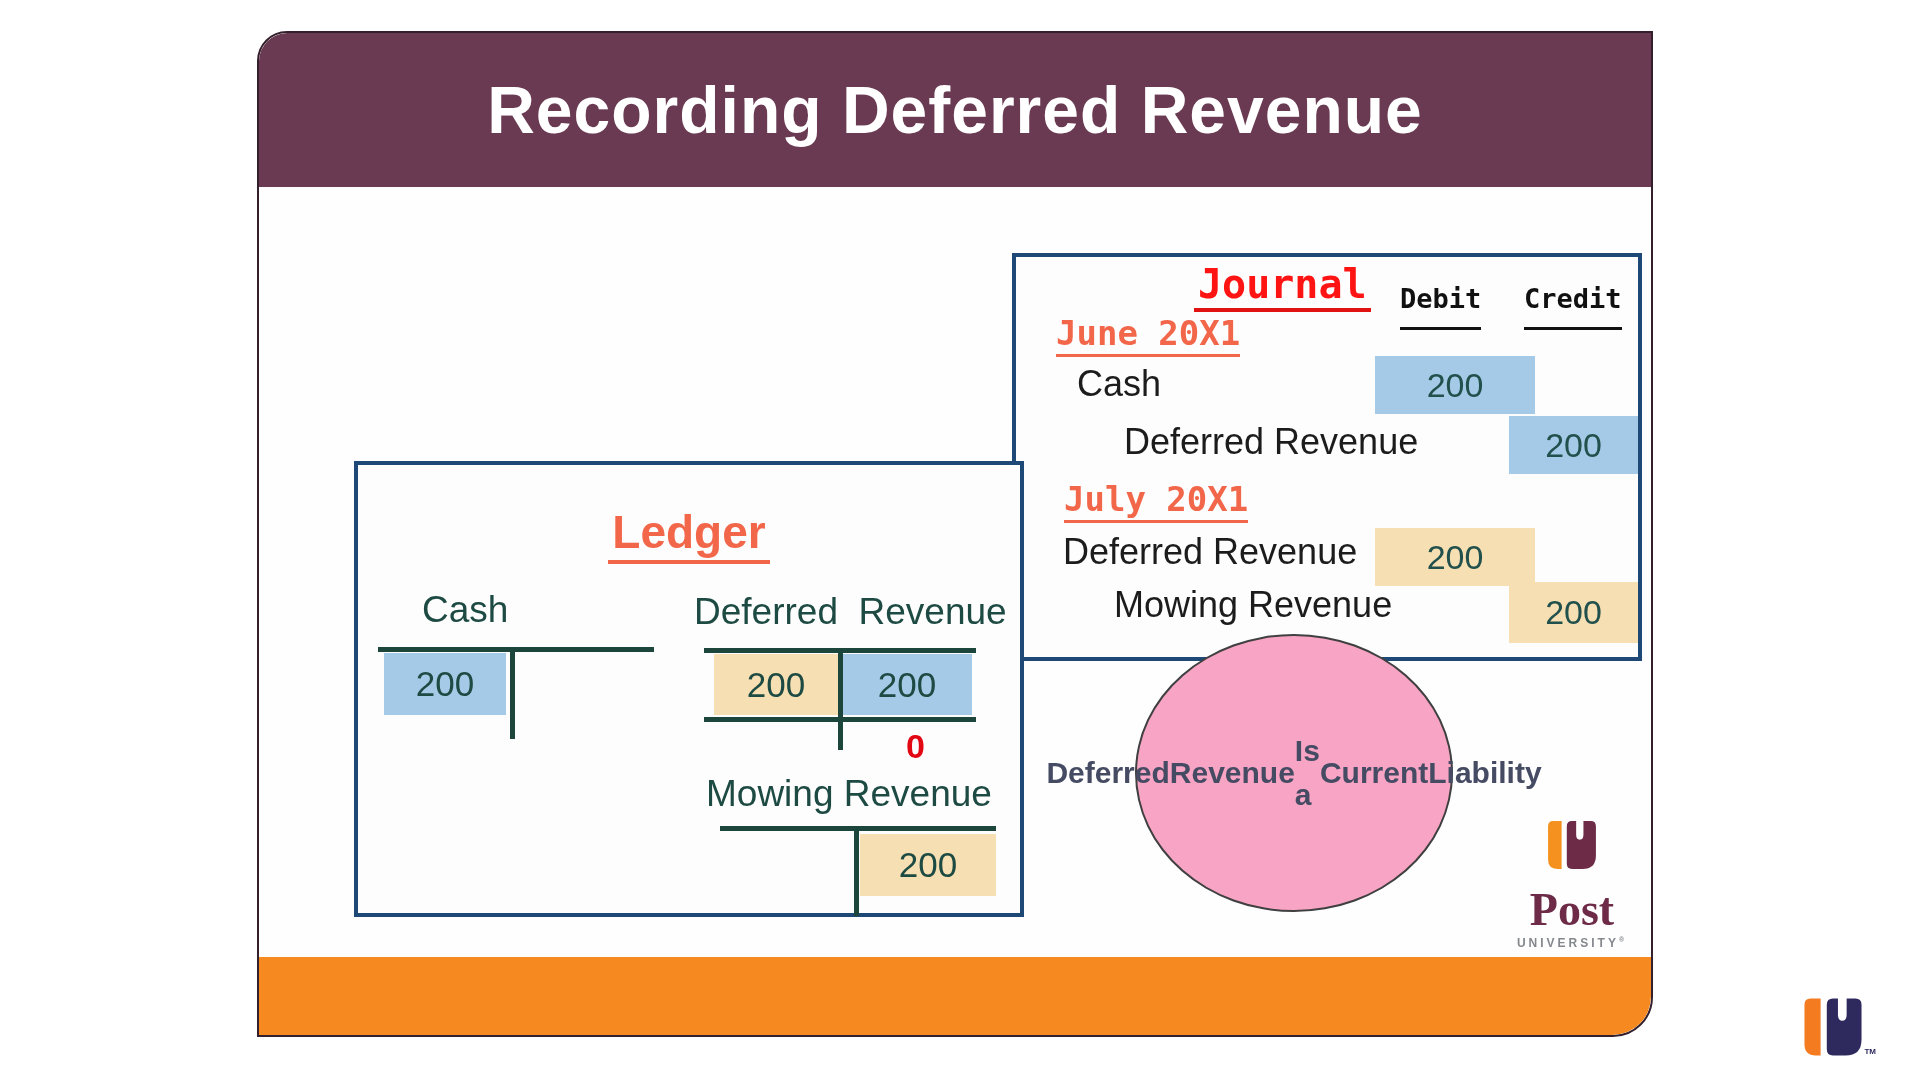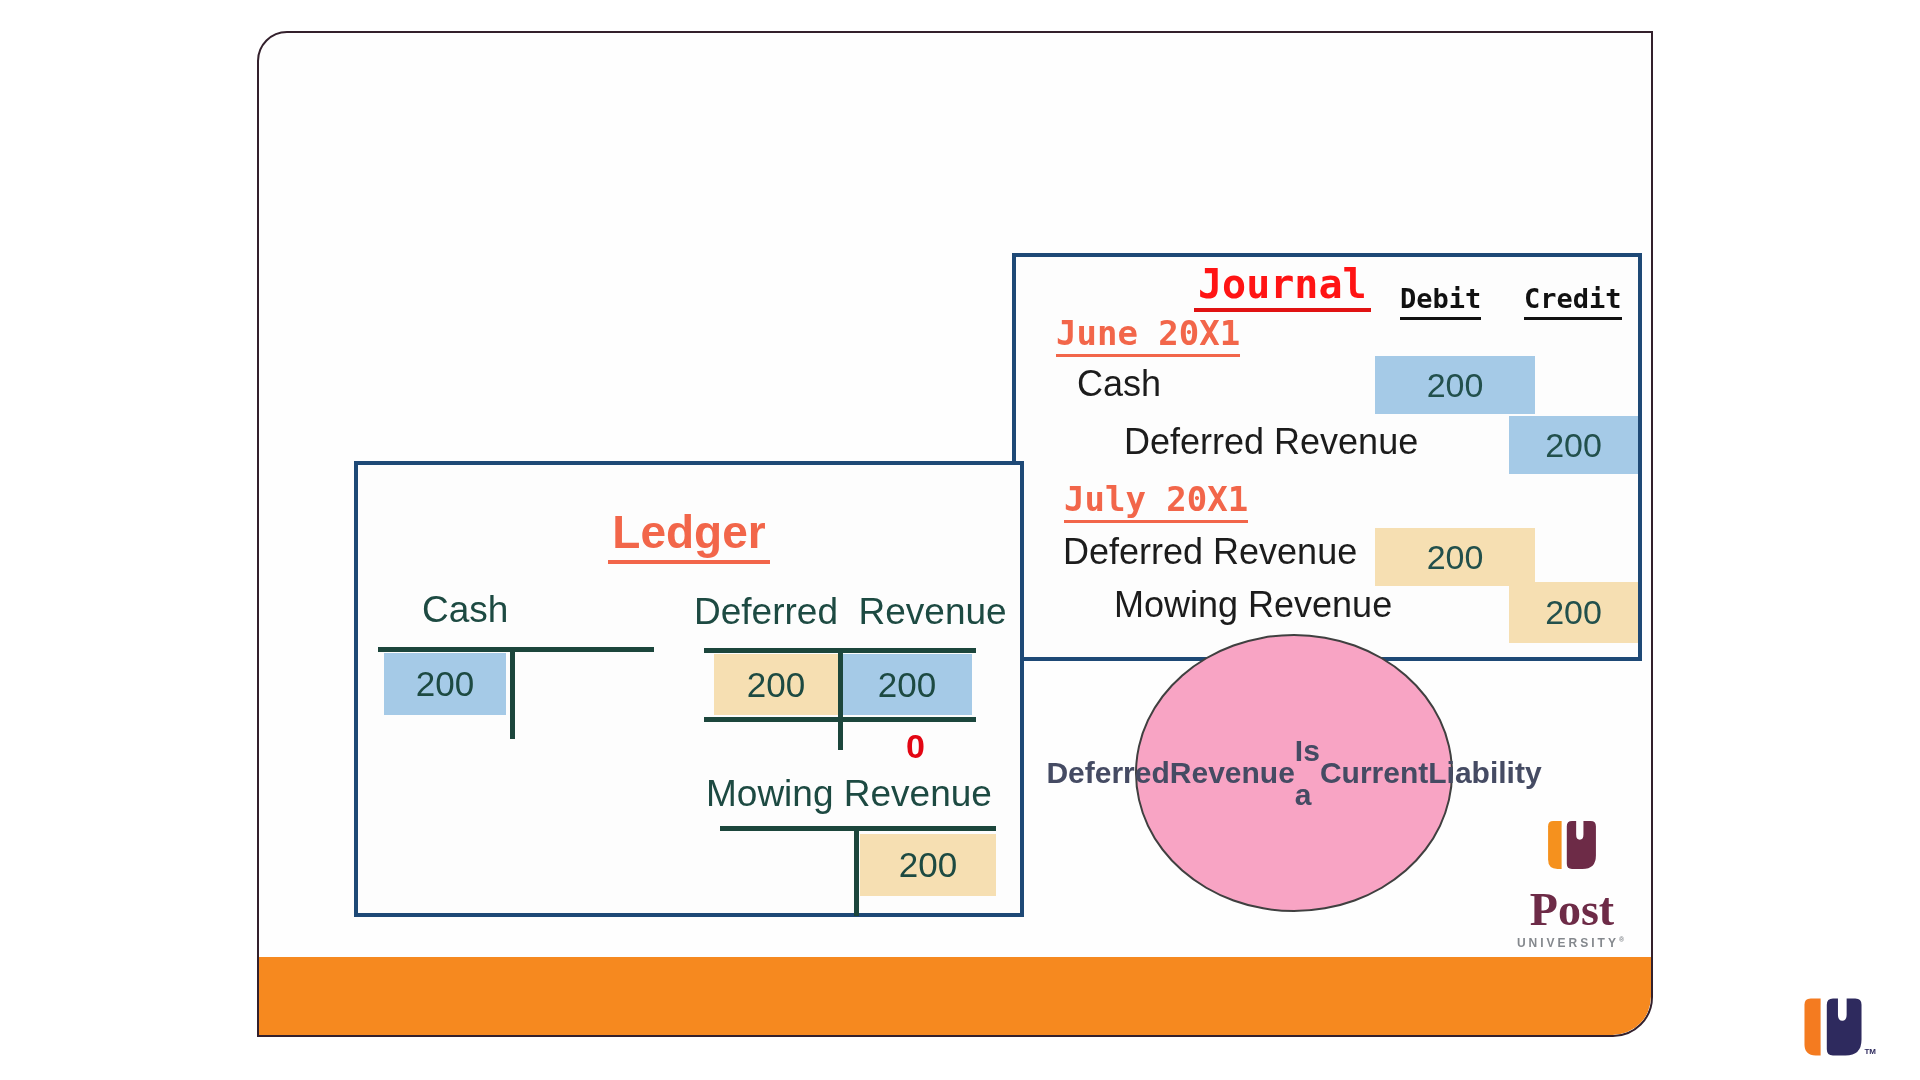--- a/index.html
+++ b/index.html
@@ -32,21 +32,21 @@
     position:absolute; left:753px; top:172px; width:630px; height:408px;
     background:#fdfdfd; border:4px solid #1e4976;margin-top:48px;
   }
   .mono { font-family:"DejaVu Sans Mono", monospace; font-weight:bold; }
   .journal-title {
     position:absolute; left:178px; top:4px;
     font-size:40px; color:#ff1414; border-bottom:4px solid #e01212;
     padding:0 4px 1px 4px;
   }
   .col-head { position:absolute; top:26px; font-size:27px; color:#111;
-    border-bottom:3px solid #111; padding-bottom:3px; }
+    border-bottom:3px solid #111; padding-bottom:13px; }
   .col-head.debit  { left:384px; }
   .col-head.credit { left:508px; }
   .jdate {
     position:absolute; font-size:34px; color:#f2664a;
     border-bottom:3px solid #f2664a; padding-bottom:1px;
   }
   .jdate.june { left:40px; top:56px; }
   .jdate.july { left:48px; top:222px; }
   .jacct { position:absolute; font-size:36px; color:#1c1c1c; white-space:nowrap; }
   .hl {
@@ -108,20 +108,23 @@
   .corner-mark { position:absolute; left:1800px; top:996px; width:72px; height:66px; }
   .corner-mark .tm { position:absolute; right:-4px; bottom:6px; font-size:8px;
     font-weight:bold; color:#2e2a5e; }
 </style>
 </head>
 <body>
 
 <div class="stage">
   <div class="slide">
 
+    <div class="slide-header">
+      <div class="slide-title">Recording Deferred Revenue</div>
+    </div>
 
     <div class="journal-box">
       <div class="journal-title mono">Journal</div>
       <div class="col-head debit mono">Debit</div>
       <div class="col-head credit mono">Credit</div>
 
       <div class="jdate june mono">June 20X1</div>
       <div class="jacct" style="left:61px; top:106px;">Cash</div>
       <div class="hl blue" style="left:359px; top:99px; width:160px; height:58px;">
         <span>200</span>

